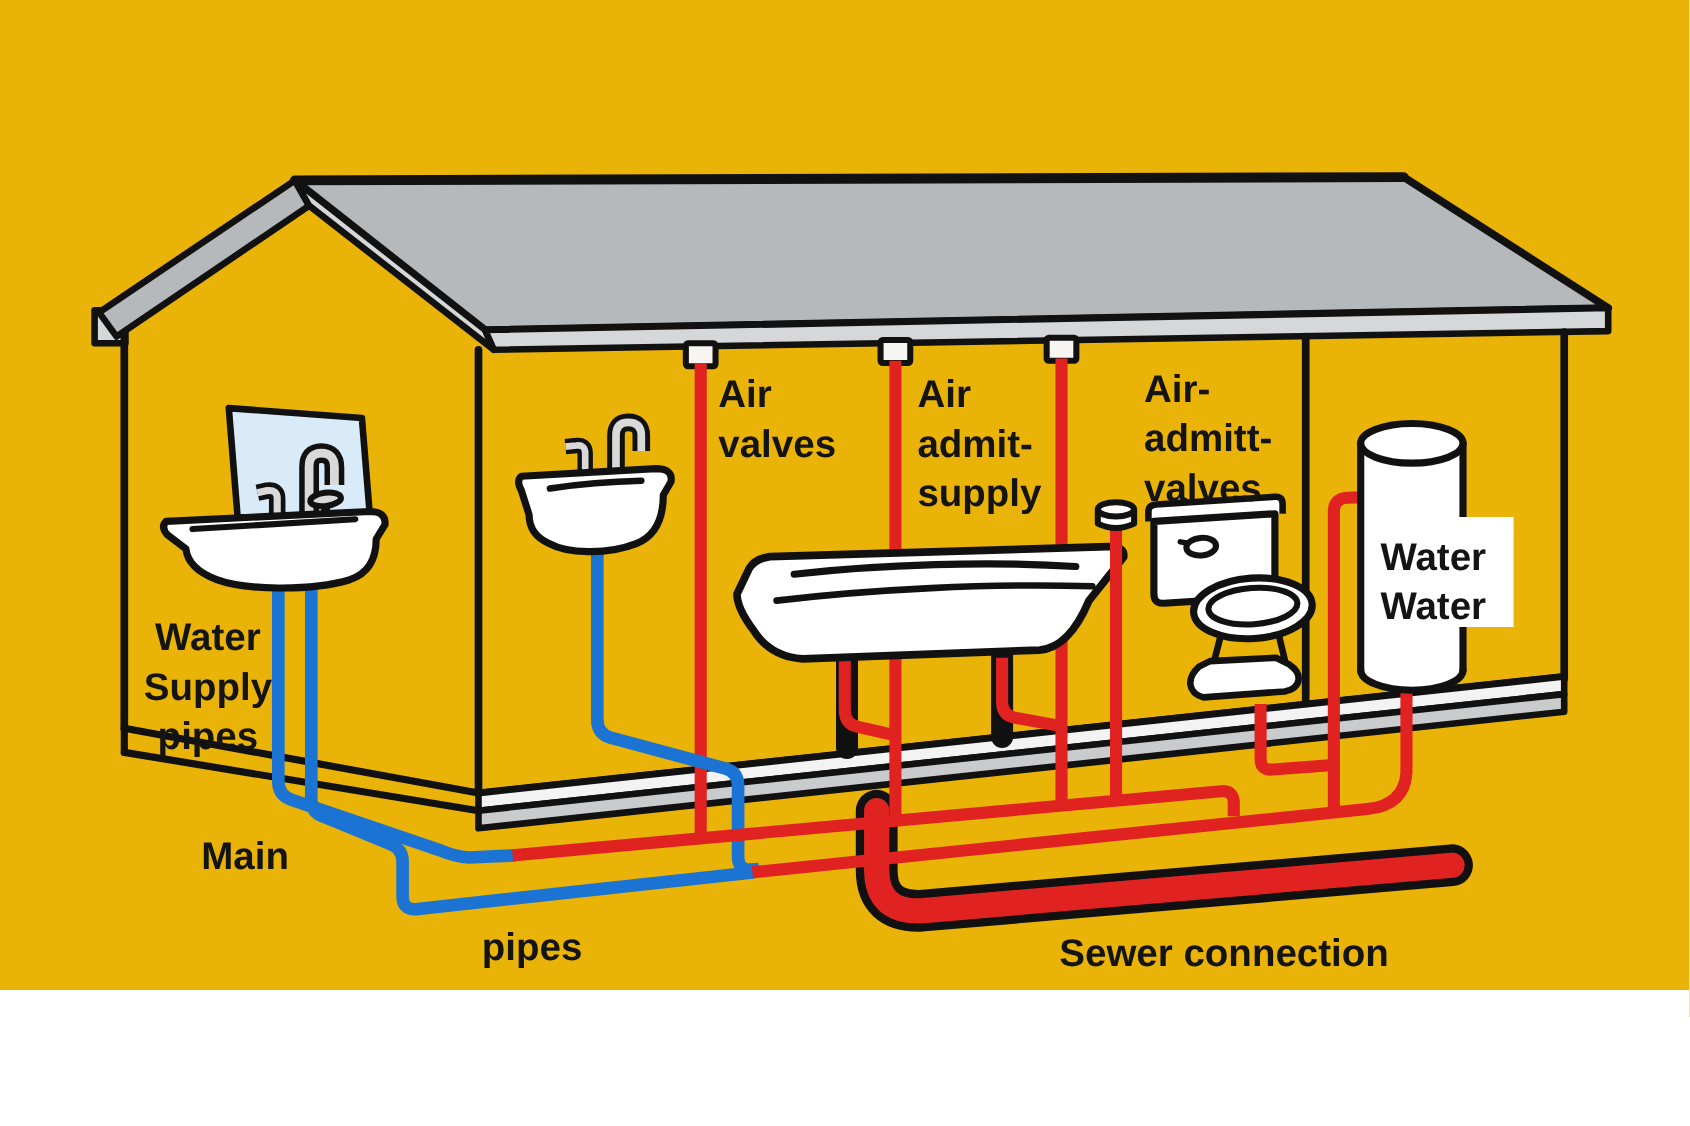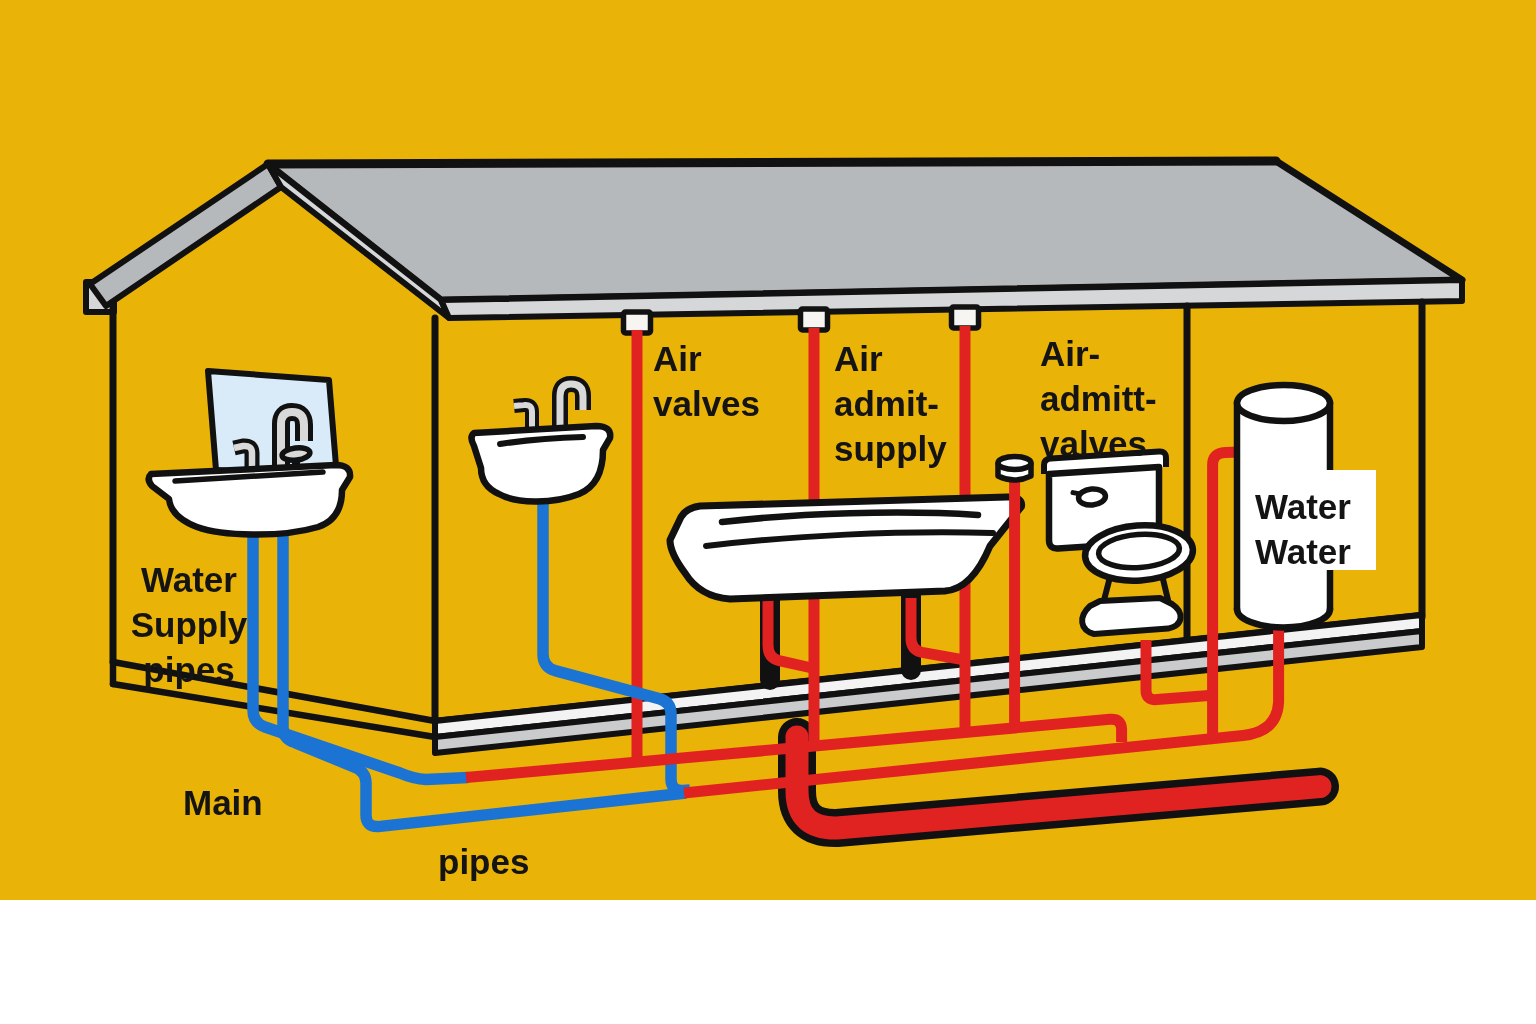--- a/index.html
+++ b/index.html
@@ -169,22 +169,25 @@
     <div>Water</div>
     <div>Water</div>
   </div>
 
   <div class="lbl center" style="left:128px;top:557px;width:122px;">
     <div>Water</div>
     <div>Supply</div>
     <div>pipes</div>
   </div>
 
-  <div class="lbl" style="left:183px;top:756px;margin-top:24px;">
+  <div class="lbl" style="left:183px;top:756px;">
     <div>Main</div>
   </div>
 
   <div class="lbl" style="left:438px;top:839px;">
     <div>pipes</div>
   </div>
 
+  <div class="lbl" style="left:963px;top:844px;">
+    <div>Sewer connection</div>
+  </div>
 
 </div>
 
 </body></html>

